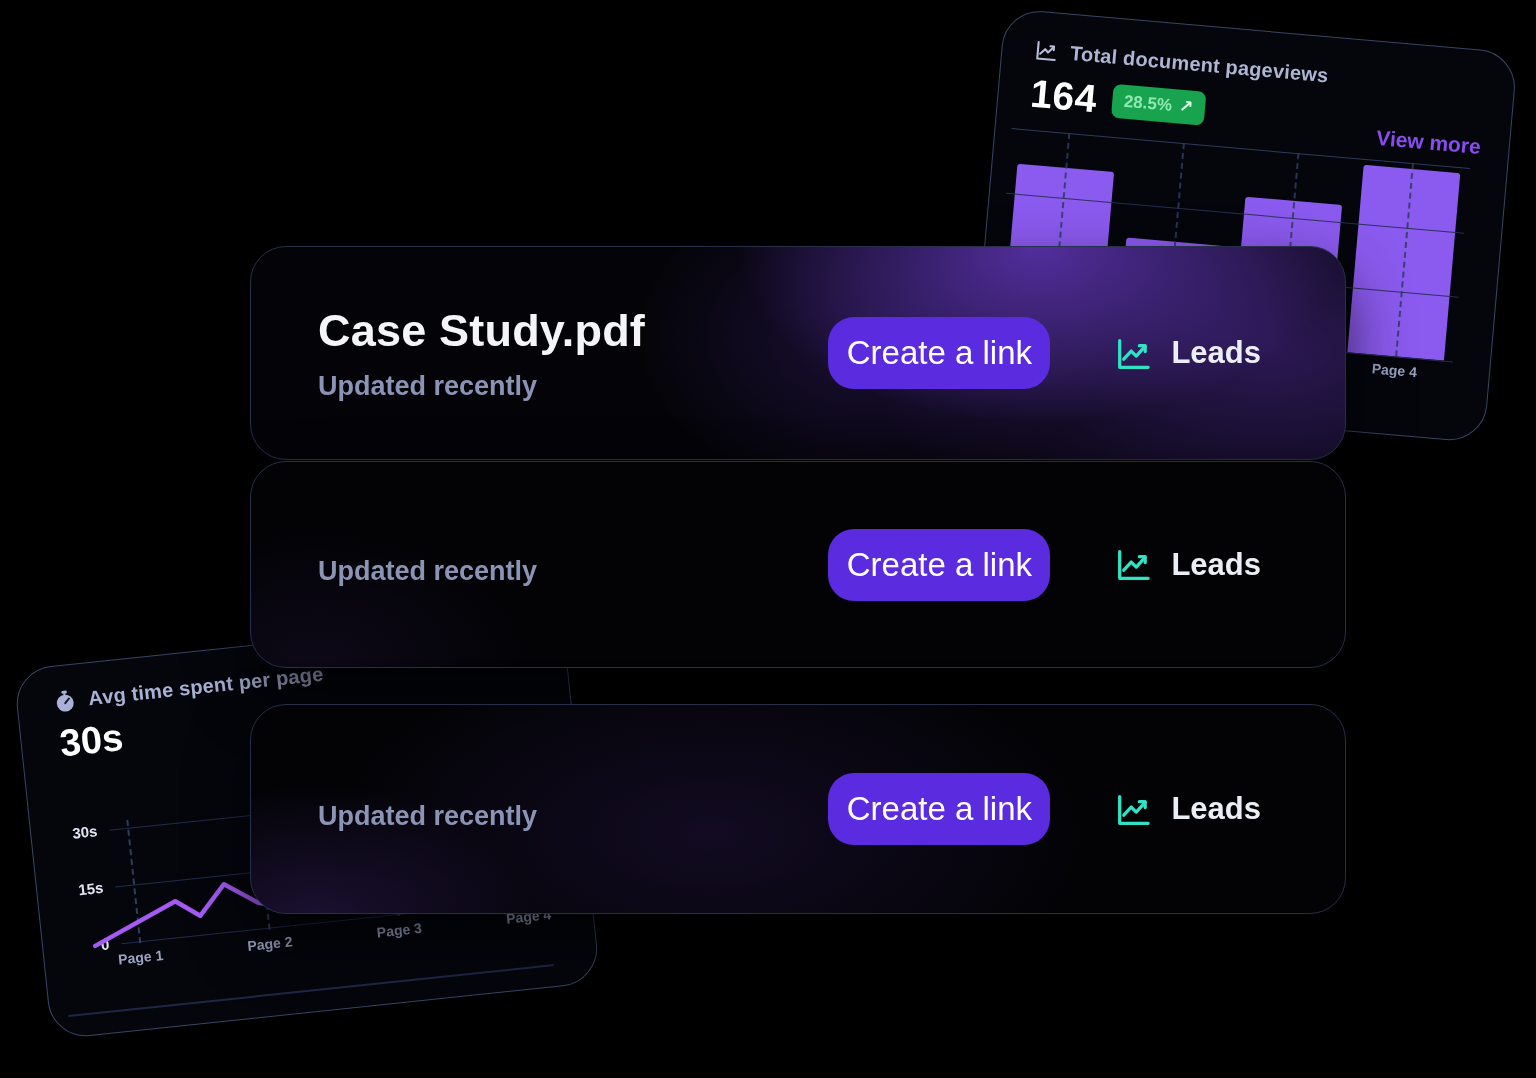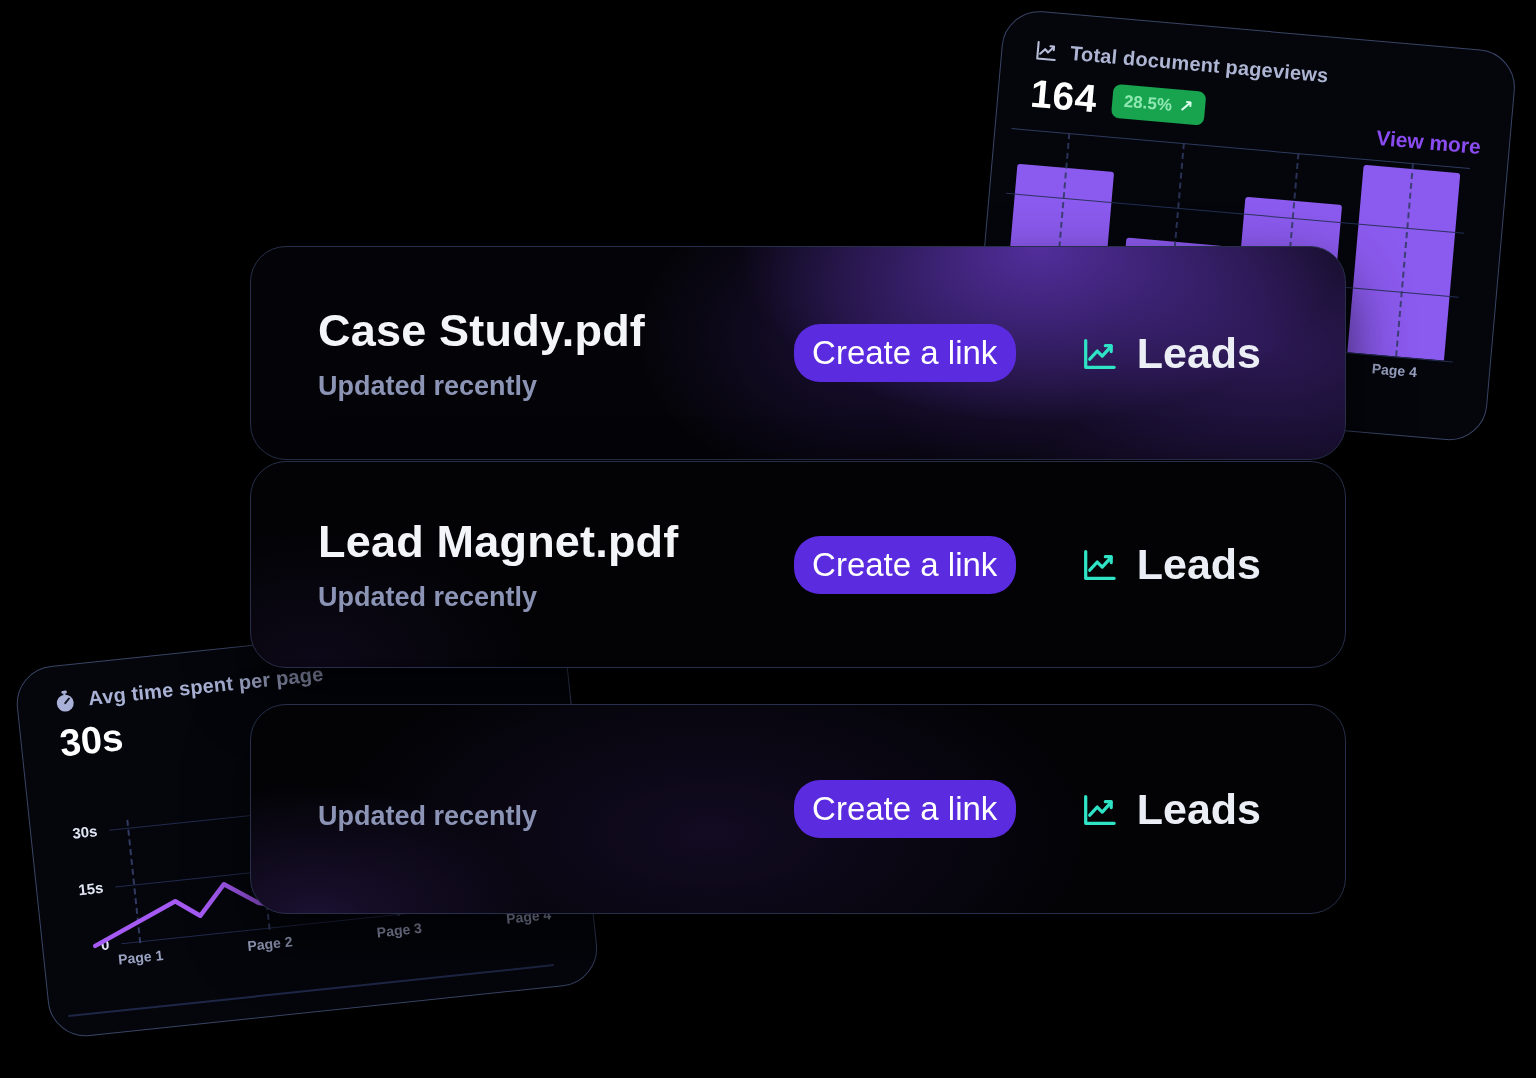--- a/index.html
+++ b/index.html
@@ -49,25 +49,25 @@
         radial-gradient(300px 180px at 6% 96%, rgba(84,46,150,.12), transparent 70%),
         #030306; }
   .row-card.r3 { top:704px; height:210px;
       background:
         radial-gradient(520px 260px at 42% 62%, rgba(96,52,180,.16), transparent 72%),
         radial-gradient(300px 190px at 6% 104%, rgba(140,80,255,.18), transparent 72%),
         #030306; }
   .row-text { flex:1 1 auto; }
   .row-title { font-size:45px; font-weight:700; color:#f4f5f9; letter-spacing:.2px; }
   .row-sub   { margin-top:14px; font-size:27px; font-weight:600; color:#8c94b6; }
-  .cta-btn { flex:0 0 auto; width:222px; height:58px; border:none; border-radius:26px;
+  .cta-btn { flex:0 0 auto; width:222px; height:72px; border:none; border-radius:26px;
              background:#5b2bdf; color:#fff; font-family:inherit; font-size:33px; font-weight:500;
              display:flex; align-items:center; justify-content:center; cursor:pointer; }
   .leads { flex:0 0 auto; display:flex; align-items:center; gap:18px; margin-left:64px; cursor:pointer; }
-  .leads-label { font-size:43px; font-weight:600; color:#eceef5; }
+  .leads-label { font-size:31px; font-weight:600; color:#eceef5; }
 
   
   .avg-card { left:13px; top:670px; width:552px; height:372px;
               transform:rotate(-6deg); transform-origin:0 0; z-index:1; }
   .avg-head { position:absolute; left:36px; top:24px; display:flex; align-items:center; gap:12px; }
   .avg-head .ttl { font-size:20px; font-weight:700; color:#a9b1d4; letter-spacing:.2px; }
   .avg-value { position:absolute; left:38px; top:56px; font-size:38px; font-weight:800; color:#fff; }
   .avg-chart { position:absolute; left:20px; top:160px; width:512px; height:150px; }
   .avg-grid-h { position:absolute; left:58px; right:2px; height:0;
                 border-top:1.5px solid #222b4d; }
@@ -177,21 +177,20 @@
         <path d="M3.5 4v16.5H21"></path>
         <path d="M6 15.5l4.6-5 3.1 3.1 5.4-6"></path>
         <path d="M15.6 7.2h3.6v3.6"></path>
       </svg>
       <span class="leads-label">Leads</span>
     </div>
   </section>
 
   <section class="row-card r2">
     <div class="row-text">
-      <div class="row-title">Lead Magnet.pdf</div>
       <div class="row-sub">Updated recently</div>
     </div>
     <button class="cta-btn">Create a link</button>
     <div class="leads">
       <svg class="icon" width="39" height="39" viewBox="0 0 24 24" fill="none" stroke="#2fe3c5" stroke-width="2" stroke-linecap="round" stroke-linejoin="round">
         <path d="M3.5 4v16.5H21"></path>
         <path d="M6 15.5l4.6-5 3.1 3.1 5.4-6"></path>
         <path d="M15.6 7.2h3.6v3.6"></path>
       </svg>
       <span class="leads-label">Leads</span>

